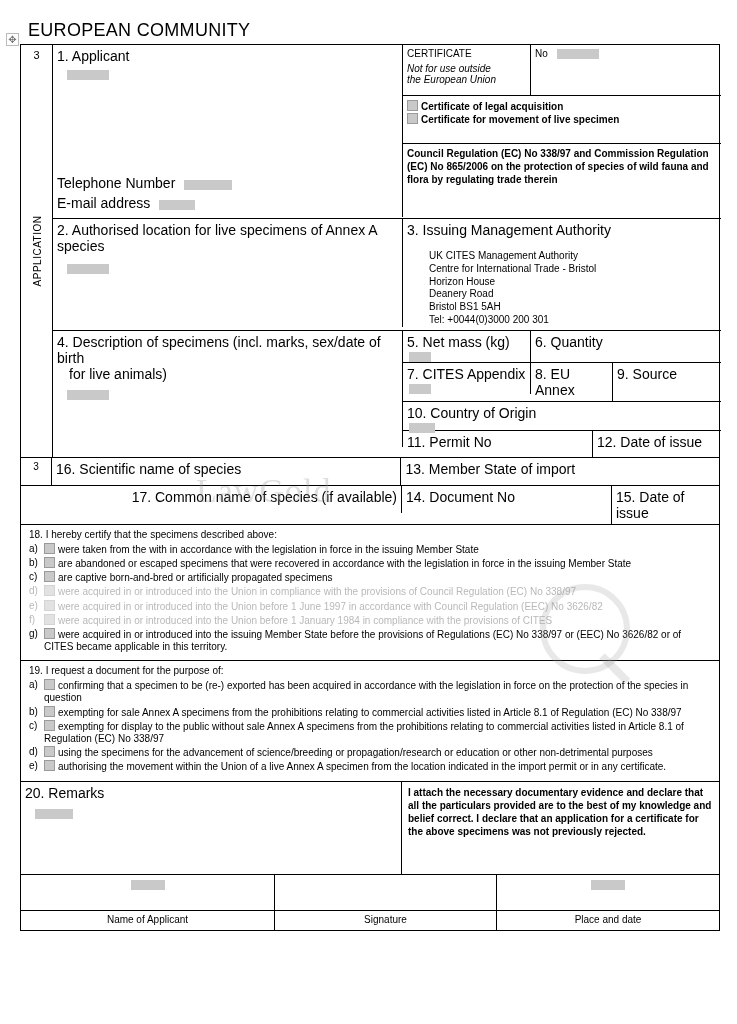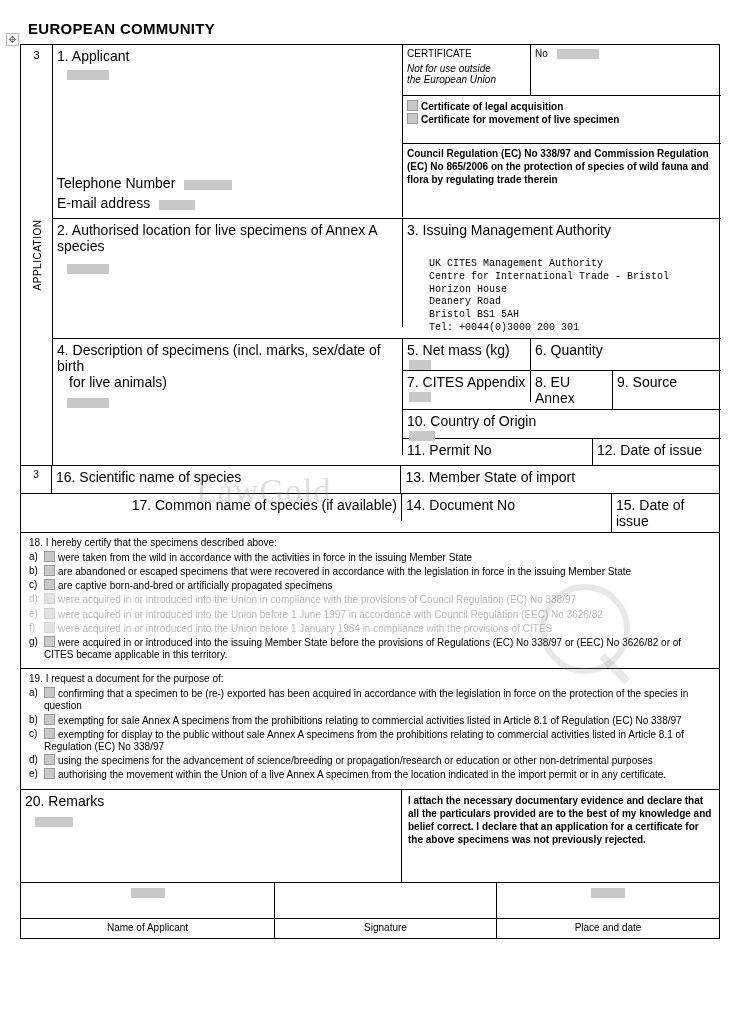--- a/index.html
+++ b/index.html
@@ -19,22 +19,22 @@
   .page {
     position: relative;
     width: 737px;
     height: 1024px;
     box-sizing: border-box;
   }
   .title {
     position: absolute;
     left: 28px;
     top: 20px;
-    font-size: 15px;
-    font-weight: bold;
+    font-size: 18px;
+    font-weight: normal;
     letter-spacing: 0.3px;
   }
   .move-handle {
     position: absolute;
     left: 6px;
     top: 33px;
     width: 11px;
     height: 11px;
     font-size: 10px;
     line-height: 11px;
@@ -224,21 +224,21 @@
           </div>
         </div>
 
         <div class="row bt">
           <div class="cell br" style="width:350px; height:108px;">
             <div class="fieldlabel">2. Authorised location for live specimens of Annex A species</div>
             <div class="greybox" style="width:42px; margin-top:10px; margin-left:10px;"></div>
           </div>
           <div class="cell" style="width:318px;">
             <div class="fieldlabel">3. Issuing Management Authority</div>
-            <div class="addr" style="margin-top:20px; margin-left:22px;font-family:Liberation Mono, monospace;">
+            <div class="addr" style="margin-top:12px; margin-left:22px;">
               <div>UK CITES Management Authority</div>
               <div>Centre for International Trade - Bristol</div>
               <div>Horizon House</div>
               <div>Deanery Road</div>
               <div>Bristol BS1 5AH</div>
               <div>Tel: +0044(0)3000 200 301</div>
             </div>
           </div>
         </div>
 
@@ -315,21 +315,21 @@
       <div class="cell" style="width:107px;">
         <div class="fieldlabel">15. Date of issue</div>
       </div>
     </div>
 
     <div class="cell bt" style="padding:4px 8px 6px 8px;">
       <div style="margin-bottom:3px;">18. I hereby certify that the specimens described above:</div>
 
       <div class="listrow">
         <div class="lt">a)</div>
-        <div class="lb"><span class="cb"></span><span>were taken from the wild in accordance with the activities in force in the issuing Member State</span></div>
+        <div class="lb"><span class="cb"></span><span>were taken from the with in accordance with the legislation in force in the issuing Member State</span></div>
       </div>
       <div class="listrow">
         <div class="lt">b)</div>
         <div class="lb"><span class="cb"></span><span>are abandoned or escaped specimens that were recovered in accordance with the legislation in force in the issuing Member State</span></div>
       </div>
       <div class="listrow">
         <div class="lt">c)</div>
         <div class="lb"><span class="cb"></span><span>are captive born-and-bred or artificially propagated specimens</span></div>
       </div>
       <div class="listrow faded">

